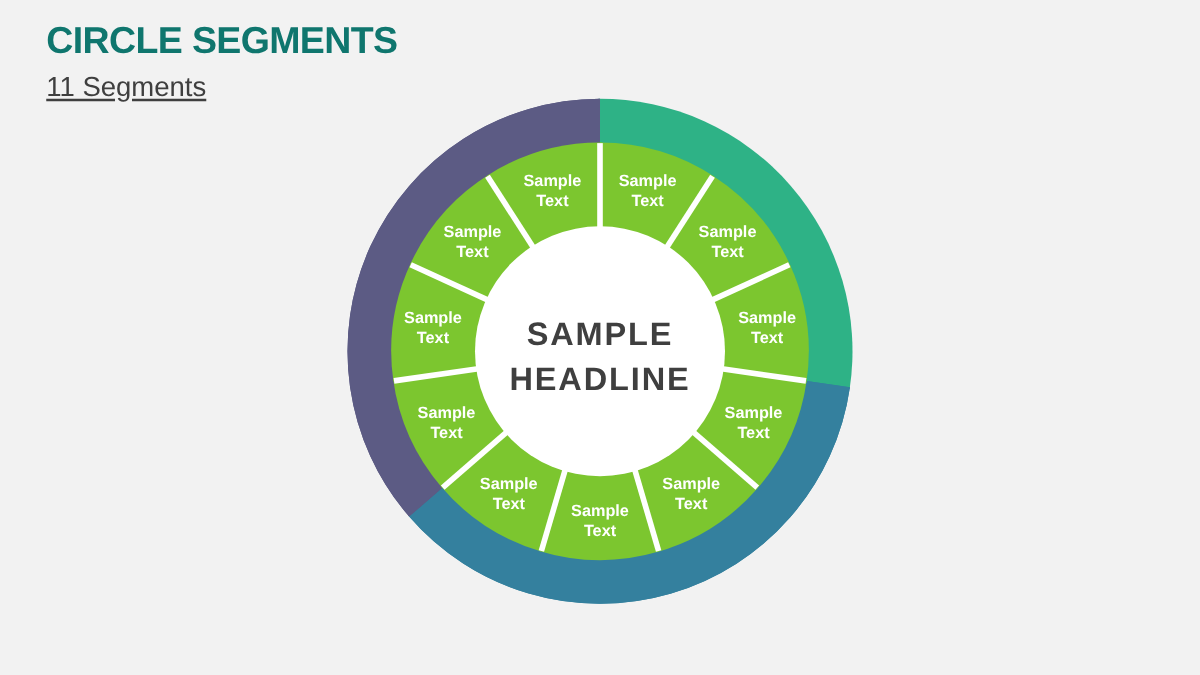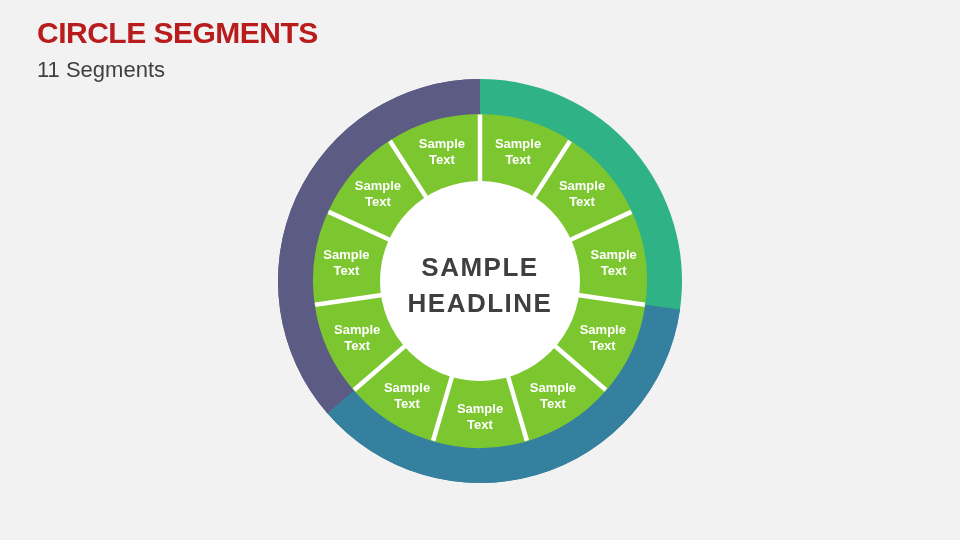--- a/index.html
+++ b/index.html
@@ -46,22 +46,22 @@
   }
   #diagram text {
     font-family: "Liberation Sans", sans-serif;
   }
 </style>
 </head>
 <body>
 
 <div class="slide" style="background: rgb(242, 242, 242);">
   <div class="header">
-    <h1 class="slide-title" style="color: #b91c1c;">CIRCLE SEGMENTS</h1>
-    <div class="slide-subtitle" style="color: rgb(63, 63, 63);">11 Segments</div>
+    <h1 class="slide-title" style="color: #0f766e;">CIRCLE SEGMENTS</h1>
+    <div class="slide-subtitle" style="color: rgb(63, 63, 63); text-decoration: underline;">11 Segments</div>
   </div>
   <svg id="diagram" width="960" height="540" viewBox="0 0 960 540">
       <path d="M 480 281 L 478.76605989308297 79.00376886730646 A 202 202 0 0 1 679.764592767522 310.9684413412857 Z" fill="#2EB286"></path>
       <path d="M 480 281 L 679.9439312599484 309.7475973312036 A 202 202 0 0 1 326.5333753762423 412.346850463156 Z" fill="#34809E"></path>
       <path d="M 480 281 L 327.33858598043986 413.28186825694763 A 202 202 0 0 1 479.99999999999994 79 Z" fill="#5C5B84"></path>
       <path d="M 480 281 L 679.9439312599484 309.7475973312036 A 202 202 0 0 1 327.33858598043986 413.28186825694763 Z" fill="#34809E"></path>
       <path d="M 480 281 L 327.33858598043986 413.28186825694763 A 202 202 0 0 1 479.99999999999994 79 Z" fill="#5C5B84"></path>
       <path d="M 480 281 L 480 114 A 167 167 0 0 1 571.753240059617 141.46382928228869 Z" fill="#7CC62F"></path>
       <path d="M 480 281 L 570.2870165150848 140.51066001719275 A 167 167 0 0 1 632.6266867503076 213.22025013602155 Z" fill="#7CC62F"></path>
       <path d="M 480 281 L 631.9085432242045 211.62569282868498 A 167 167 0 0 1 645.0422388064114 306.49626266274015 Z" fill="#7CC62F"></path>

